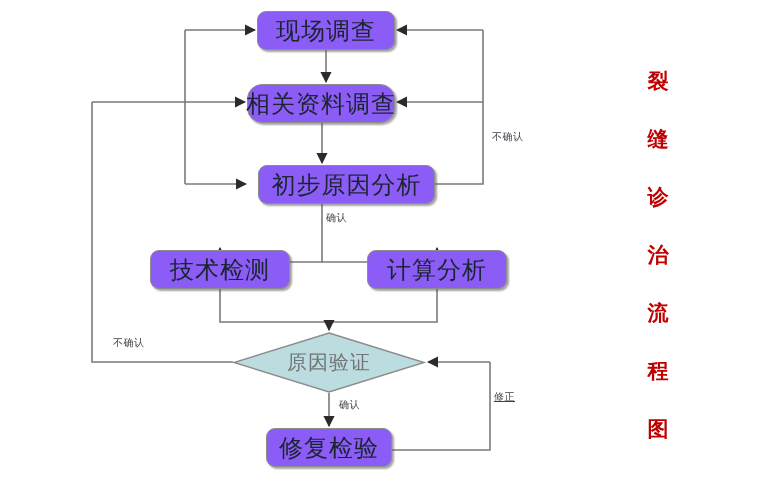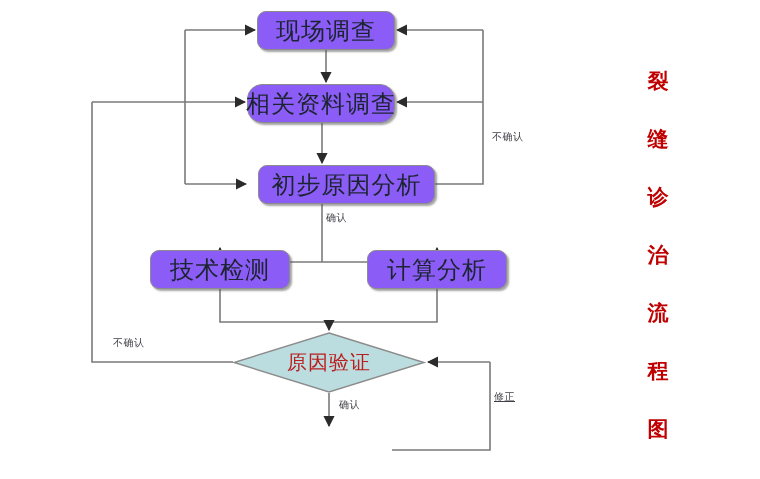--- a/index.html
+++ b/index.html
@@ -22,21 +22,21 @@
     letter-spacing:1px;
     white-space:nowrap;
     font-family:"DejaVu Sans","Liberation Sans",sans-serif;
   }
 
   .diamond-wrap{position:absolute;}
   .diamond-wrap svg{position:absolute;left:0;top:0;overflow:visible;}
   .diamond-label{
     position:absolute;left:0;top:0;width:100%;height:100%;
     display:flex;align-items:center;justify-content:center;
-    color:#b91c1c;font-size:20px;letter-spacing:1px;white-space:nowrap;
+    color:#737373;font-size:20px;letter-spacing:1px;white-space:nowrap;
     font-family:"DejaVu Sans","Liberation Sans",sans-serif;
   }
 
   .edge-label{
     position:absolute;color:#3f3f46;font-size:10px;white-space:nowrap;
     font-family:"DejaVu Sans","Liberation Sans",sans-serif;
     letter-spacing:0.5px;
   }
 
   #title-vertical{
@@ -116,20 +116,23 @@
     <span>计算分析</span>
   </div>
 
   <div class="diamond-wrap" style="left:233px;top:332px;width:192px;height:61px;">
     <svg width="192" height="61" viewBox="0 0 192 61">
       <polygon points="96,1 191,30.5 96,60 1,30.5" fill="#bcdde0" stroke="#8c8c8c" stroke-width="1.4"></polygon>
     </svg>
     <div class="diamond-label">原因验证</div>
   </div>
 
+  <div class="node" style="left:266px;top:428px;width:126px;height:39px;">
+    <span>修复检验</span>
+  </div>
 
   <div class="edge-label" style="left:326px;top:211px;">确认</div>
 
   <div class="edge-label" style="left:492px;top:130px;">不确认</div>
 
   <div class="edge-label" style="left:113px;top:336px;">不确认</div>
 
   <div class="edge-label" style="left:339px;top:398px;">确认</div>
 
   <div class="edge-label" style="left:494px;top:390px;text-decoration:underline;">修正</div>

